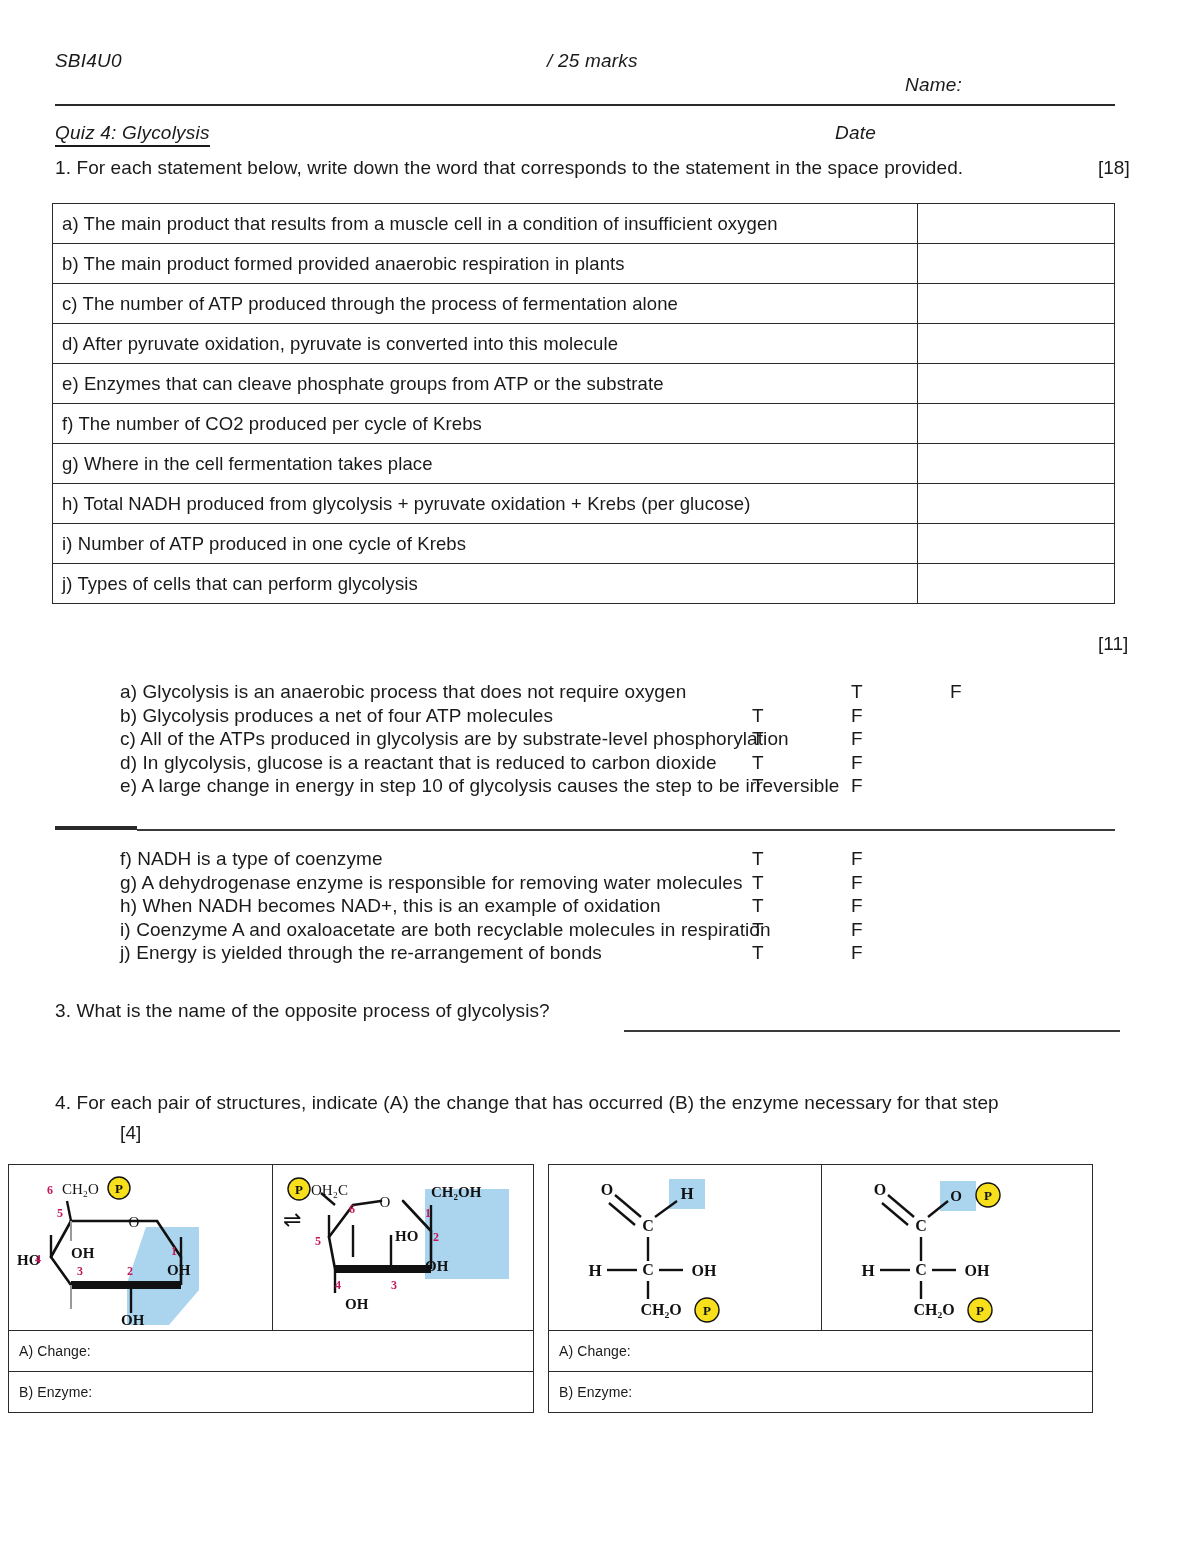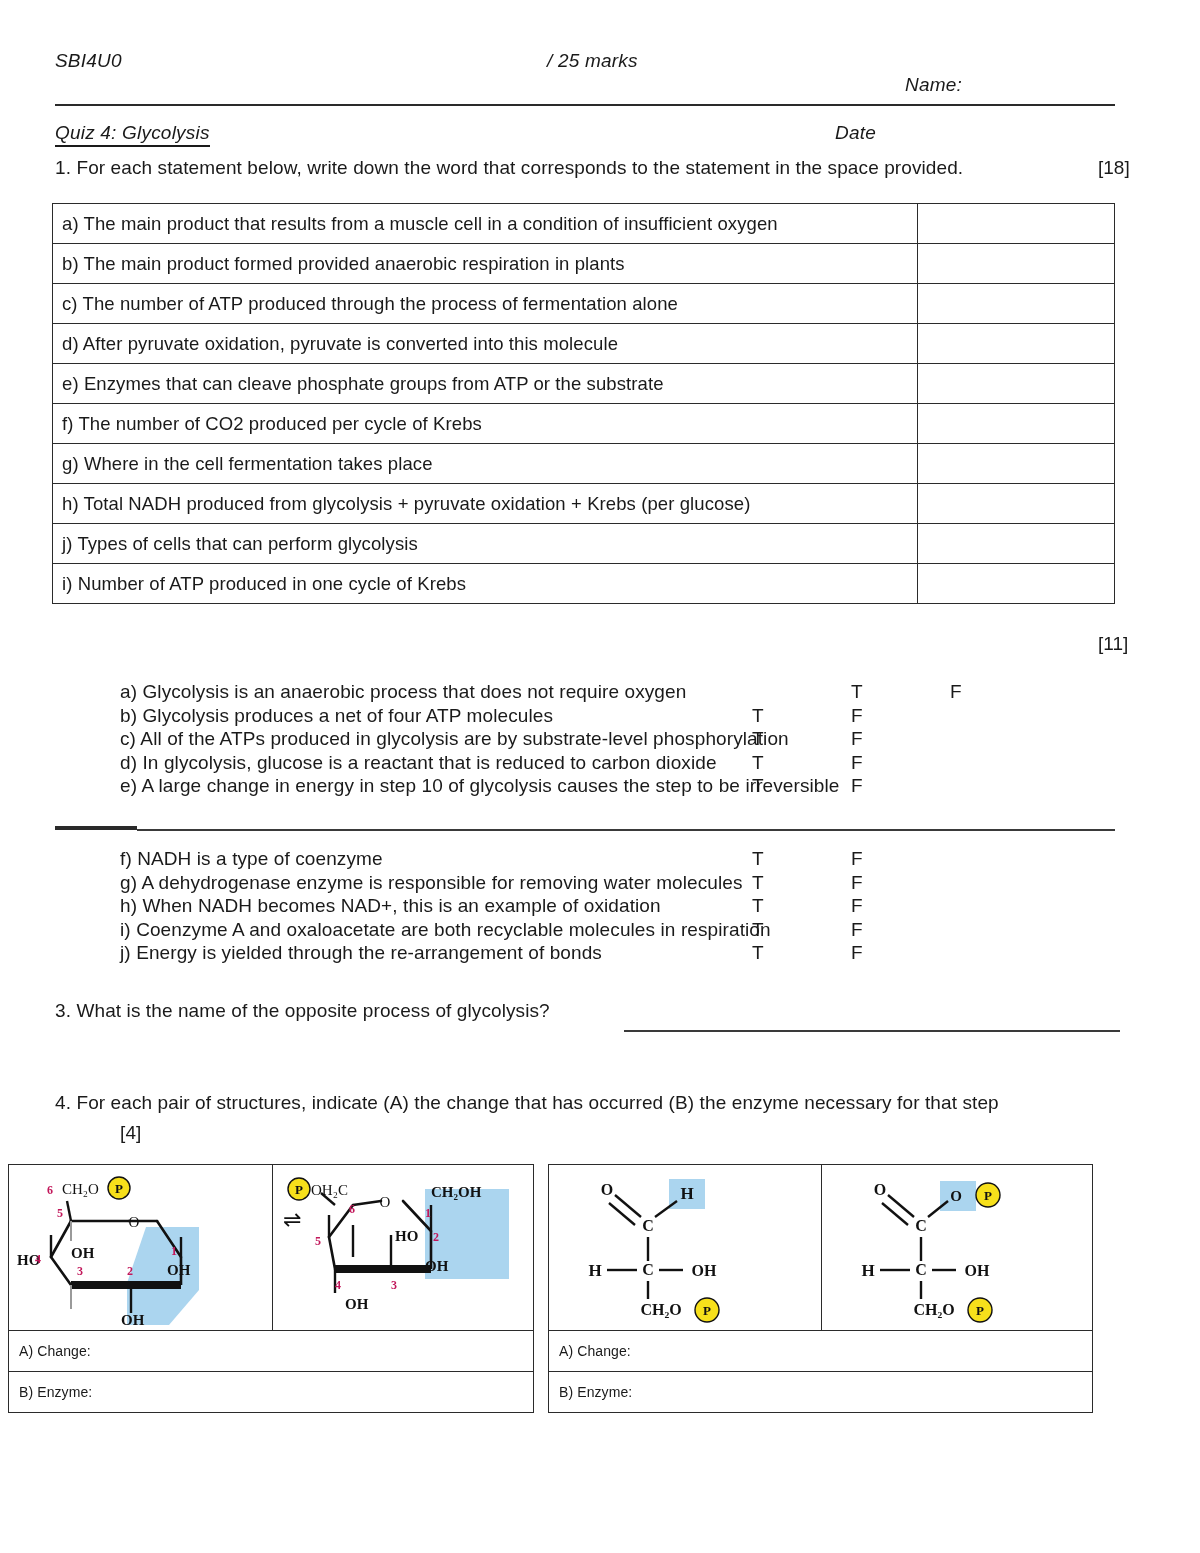--- a/index.html
+++ b/index.html
@@ -138,25 +138,25 @@
       </tr>
       <tr>
         <td>g) Where in the cell fermentation takes place</td>
         <td class="ans"></td>
       </tr>
       <tr>
         <td>h) Total NADH produced from glycolysis + pyruvate oxidation + Krebs (per glucose)</td>
         <td class="ans"></td>
       </tr>
       <tr>
+        <td>i) Number of ATP produced in one cycle of Krebs</td>
+        <td class="ans"></td>
+      </tr>
+      <tr>
         <td>j) Types of cells that can perform glycolysis</td>
-        <td class="ans"></td>
-      </tr>
-      <tr>
-        <td>i) Number of ATP produced in one cycle of Krebs</td>
         <td class="ans"></td>
       </tr>
     </tbody>
   </table>
 
   <div class="marks" style="left:1098px; top:633px;">[11]</div>
 
   <div class="tf-block" style="top:681px;">
     <div class="tf-row">
       <span class="tf-stmt">a) Glycolysis is an anaerobic process that does not require oxygen</span>

